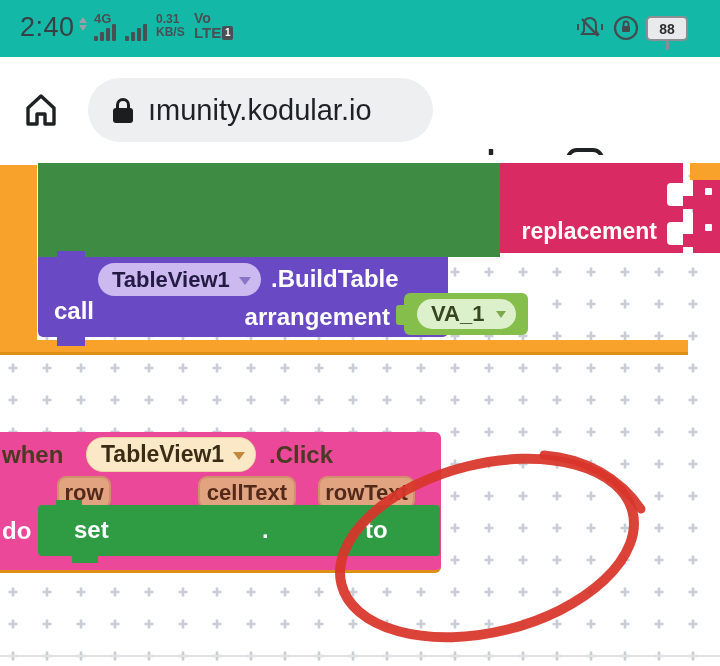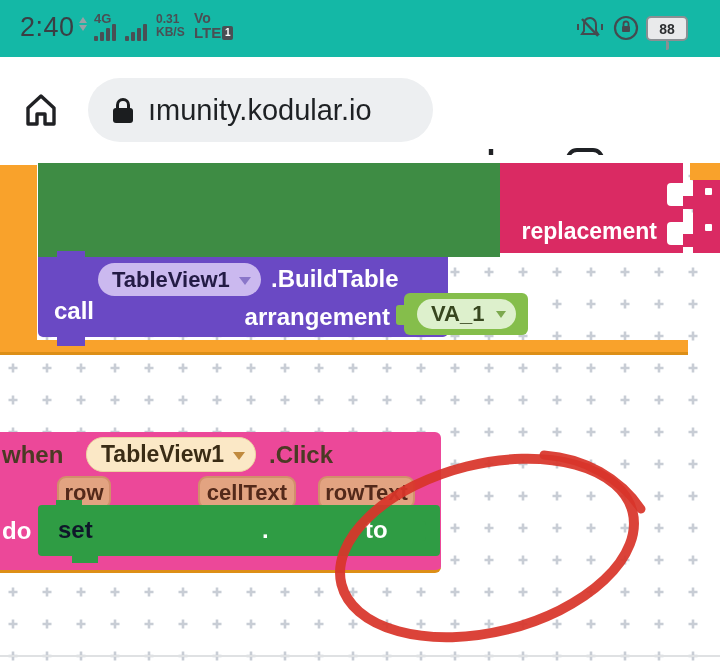--- a/index.html
+++ b/index.html
@@ -175,21 +175,21 @@
     <span class="param-pill" style="left:12px;top:44px;width:54px;margin-left:45px;">row</span>
     <span class="param-pill" style="left:198px;top:44px;width:98px;">cellText</span>
     <span class="param-pill" style="left:318px;top:44px;width:97px;">rowText</span>
 
     <span class="blabel" style="left:2px;top:85px;font-size:24px;color:#fff;">do</span>
   </div>
 
   <div class="blk" style="left:56px;top:345px;width:26px;height:7px;background:#2f9c44;"></div>
   <div class="blk" style="left:72px;top:399px;width:26px;height:9px;background:#2f9c44;"></div>
   <div class="blk" style="left:38px;top:350px;width:402px;height:51px;background:#2f9c44;border-radius:4px;">
-    <span class="blabel" style="left:20px;top:11px;font-size:24px;color:#0f172a;">set</span>
+    <span class="blabel" style="left:36px;top:11px;font-size:24px;color:#ffffff;">set</span>
     <span class="blabel" style="left:224px;top:11px;font-size:24px;color:#fff;">.</span>
     <span class="blabel" style="left:327px;top:11px;font-size:24px;color:#fff;">to</span>
   </div>
 
   <div class="blk" style="left:412px;top:366px;width:14px;height:20px;background:#2f9c44;border-radius:0 4px 4px 0;"></div>
 
 </div>
 
 <svg id="red-annot" class="abs" viewBox="0 0 720 666">
   <ellipse cx="487" cy="548" rx="150" ry="84" transform="rotate(-14 487 548)" fill="none" stroke="#d8352a" stroke-width="10" opacity="0.93"></ellipse>

